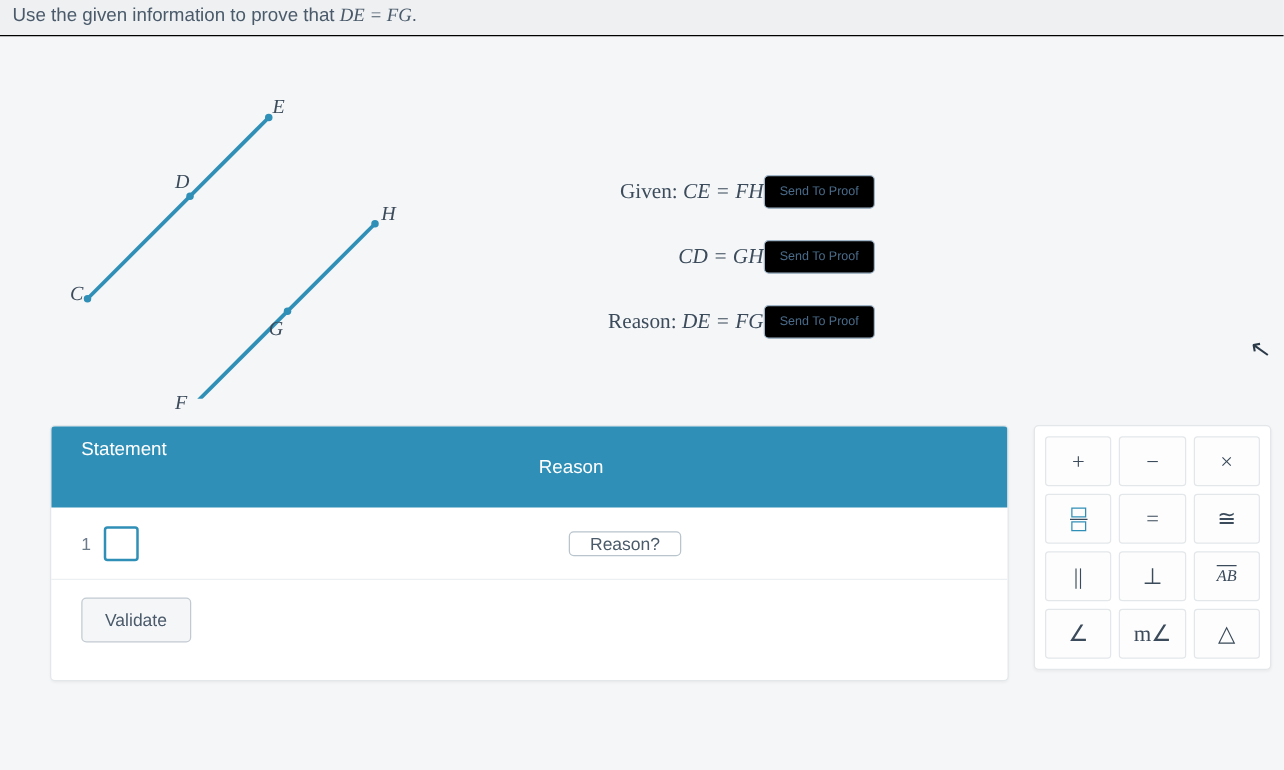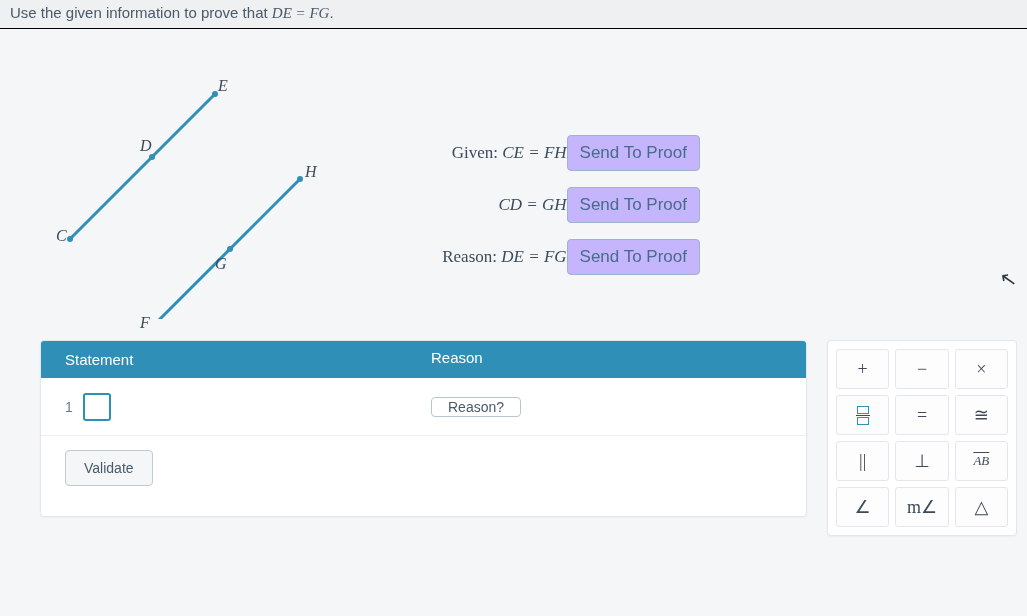--- a/index.html
+++ b/index.html
@@ -51,23 +51,23 @@
   .given-row .lhs {
     font-family: "Times New Roman", serif;
     font-size: 17px;
     color: #3b4b5b;
     white-space: nowrap;
   }
   .given-row .lhs .label { font-style: normal; }
   .given-row .lhs .expr { font-style: italic; }
   .send-btn {
     border: 1px solid #9fb4c7;
-    background: #c4b5fd;
+    background: #000000;
     color: #4a6b8a;
-    font-size: 17px;
+    font-size: 10px;
     padding: 7px 12px;
     border-radius: 4px;
     cursor: pointer;
     white-space: nowrap;
   }
   .cursor-icon {
     position: absolute;
     right: 10px;
     top: 238px;
     font-size: 20px;
@@ -92,21 +92,21 @@
     overflow: hidden;
     box-shadow: 0 1px 2px rgba(0,0,0,.04);
   }
   .pt-header {
     display: flex;
     background: #2f8fb6;
     color: #fff;
     font-size: 15px;
   }
   .pt-header .col-s { flex: 0 0 390px; padding: 10px 24px; }
-  .pt-header .col-r { flex: 1; padding: 8px 0; }
+  .pt-header .col-r { flex: 1; padding: 24px 0; }
   .pt-row {
     display: flex;
     align-items: center;
     border-bottom: 1px solid #edf0f2;
     min-height: 58px;
   }
   .pt-row .col-s {
     flex: 0 0 390px;
     padding: 10px 24px;
     display: flex;
@@ -127,20 +127,21 @@
     padding: 10px 0;
   }
   .reason-btn {
     border: 1px solid #b9c4cd;
     background: #fff;
     color: #4a5a6a;
     font-size: 14px;
     padding: 1px 16px;
     border-radius: 4px;
     cursor: pointer;
+    margin-left: 24px;
   }
   .pt-footer {
     padding: 14px 24px 30px 24px;
   }
   .validate-btn {
     border: 1px solid #c2cad1;
     background: #f4f6f8;
     color: #4a5a6a;
     font-size: 14px;
     padding: 9px 18px;

